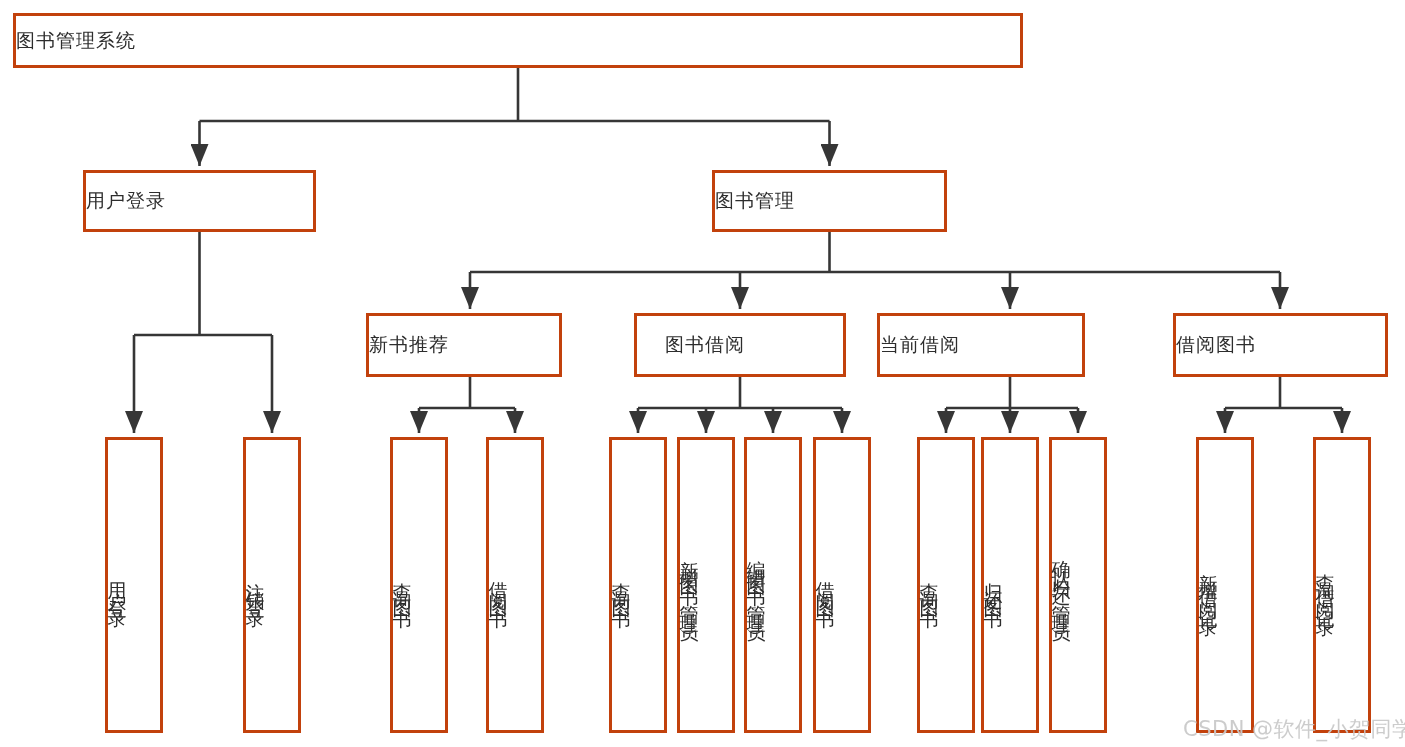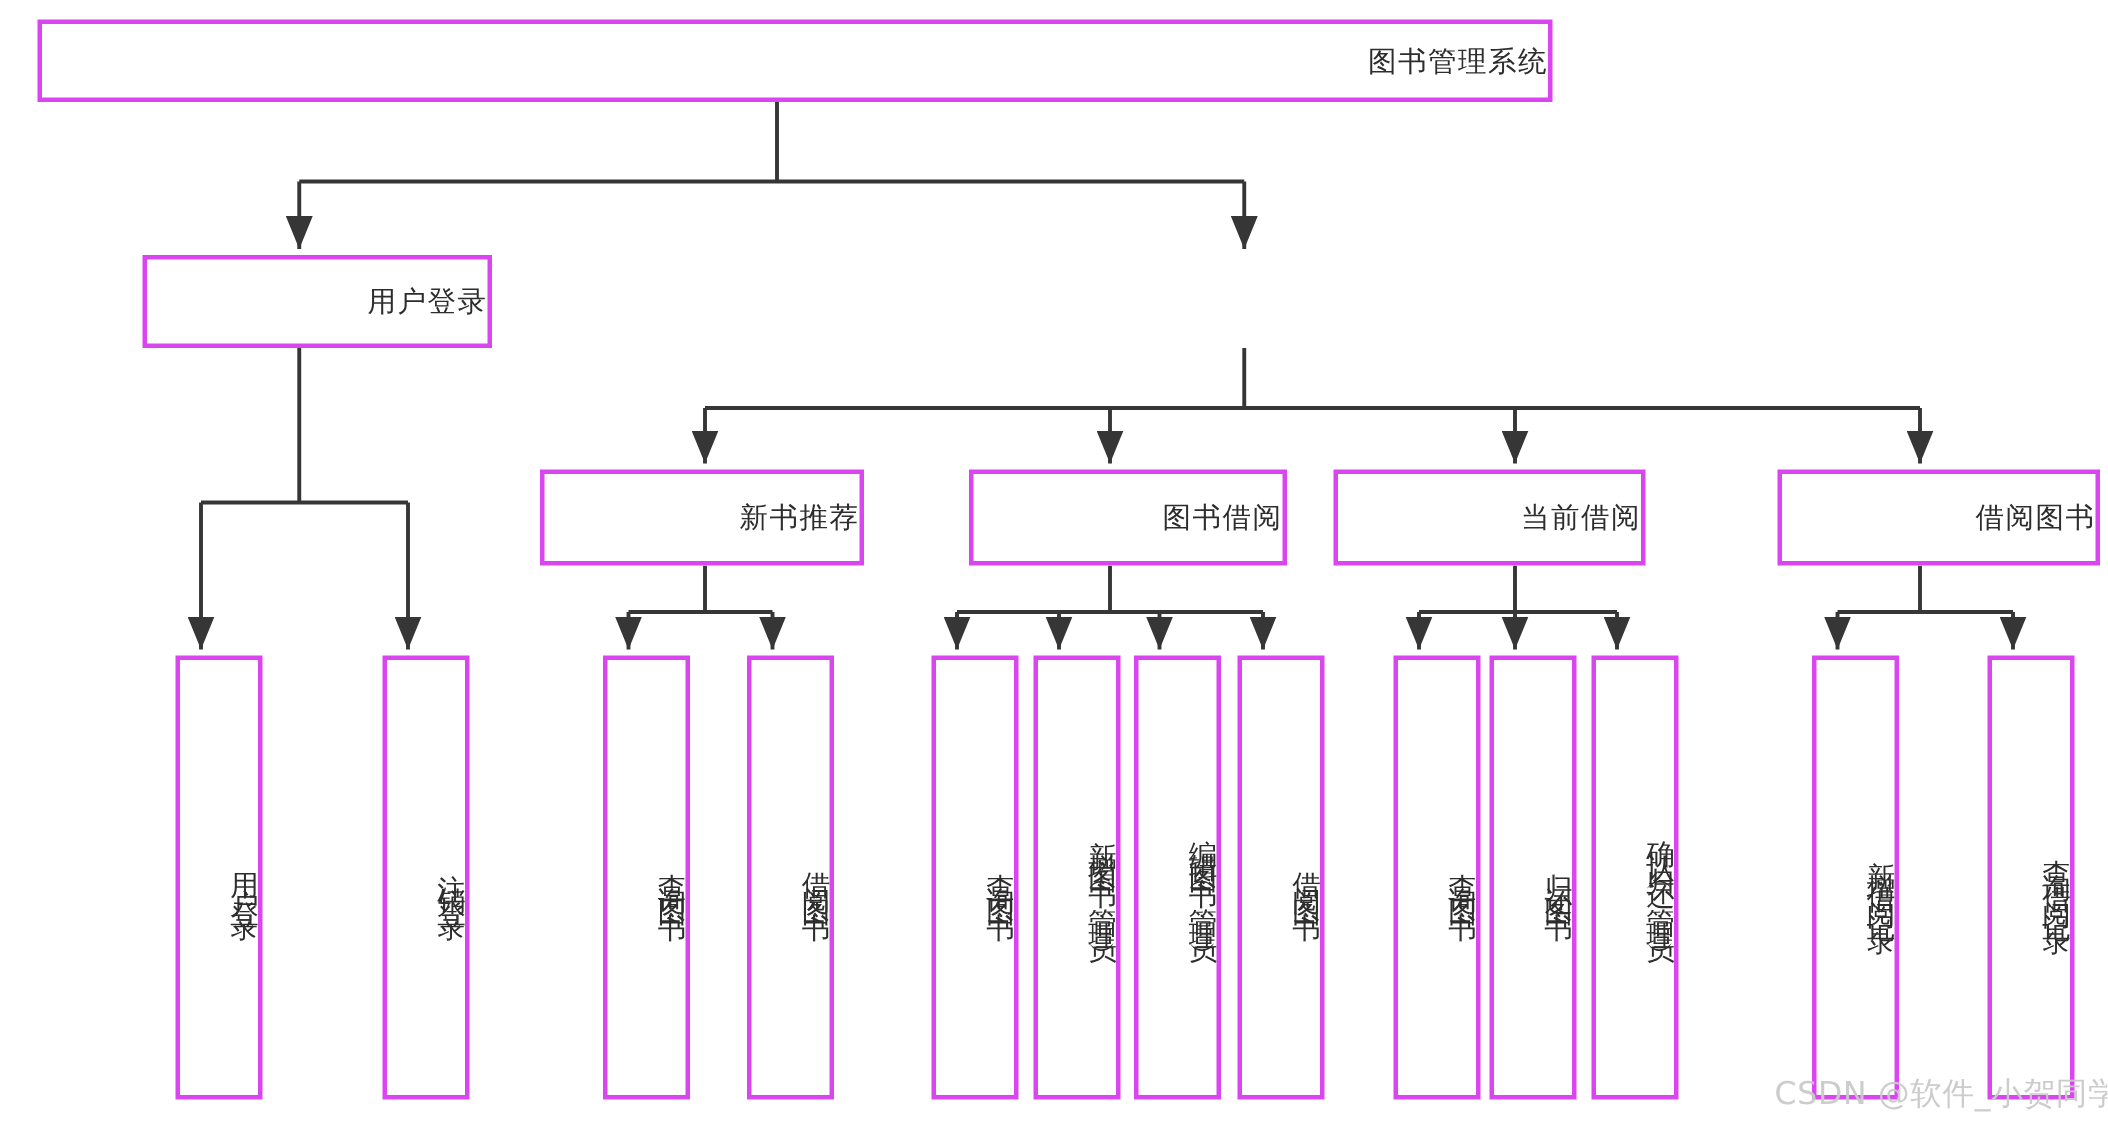--- a/index.html
+++ b/index.html
@@ -25,27 +25,26 @@
   }
   .wires path {
     stroke: #363636;
     stroke-width: 2.6;
     fill: none;
   }
   .box {
     position: absolute;
     box-sizing: border-box;
     background: #ffffff;
-    border: 3px solid #d946ef;
+    border: 3px solid #c2410c;
     display: flex;
     align-items: center;
-    justify-content: flex-end;
+    justify-content: flex-start;
     z-index: 2;
     color: #2d2d2d;
-    margin-left: 12px;
   }
   .box.h span {
     font-size: 19px;
     letter-spacing: 1px;
     white-space: nowrap;
   }
   .box.v span {
     writing-mode: vertical-lr;
     text-orientation: mixed;
     font-size: 19px;
@@ -129,22 +128,25 @@
     </g>
   </svg>
 
   <div class="box h" style="left:13px; top:13px; width:1010px; height:55px;">
     <span>图书管理系统</span>
   </div>
 
   <div class="box h" style="left:83px; top:170px; width:233px; height:62px;">
     <span>用户登录</span>
   </div>
-
-  <div class="box h" style="left:348px; top:313px; width:216px; height:64px;">
+  <div class="box h" style="left:712px; top:170px; width:235px; height:62px;">
+    <span>图书管理</span>
+  </div>
+
+  <div class="box h" style="left:366px; top:313px; width:196px; height:64px;">
     <span>新书推荐</span>
   </div>
   <div class="box h" style="left:634px; top:313px; width:212px; height:64px;padding-left:28px;">
     <span>图书借阅</span>
   </div>
   <div class="box h" style="left:877px; top:313px; width:208px; height:64px;">
     <span>当前借阅</span>
   </div>
   <div class="box h" style="left:1173px; top:313px; width:215px; height:64px;">
     <span>借阅图书</span>

